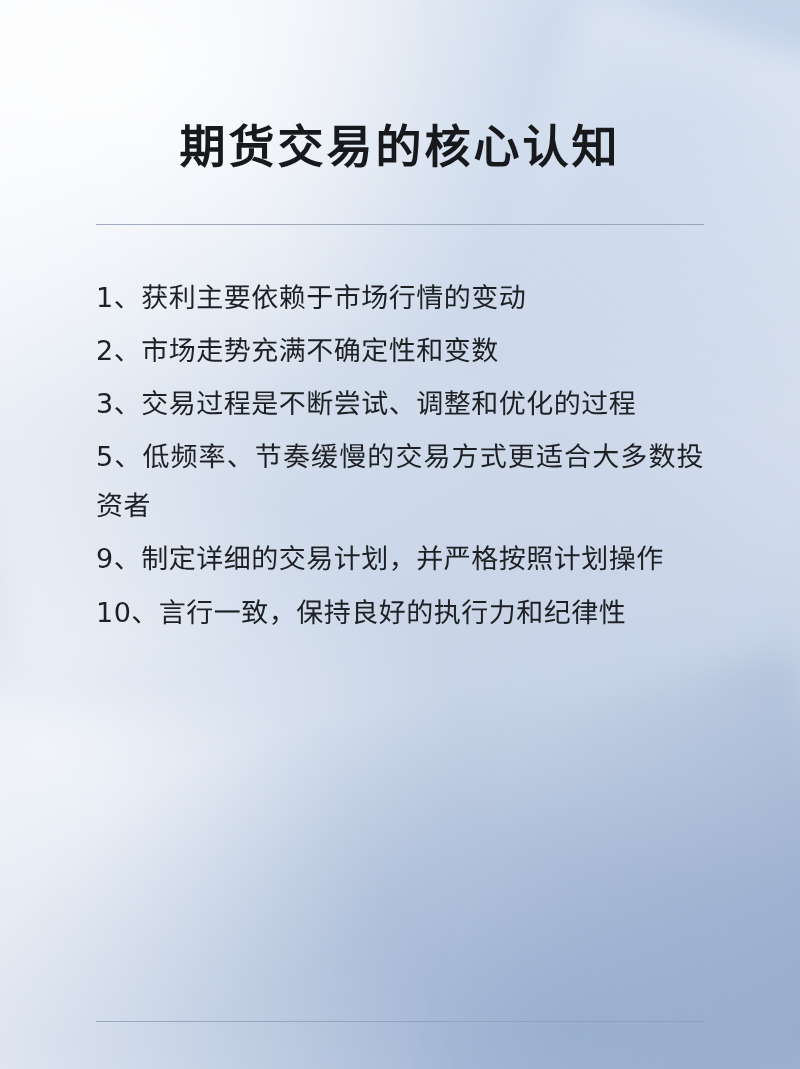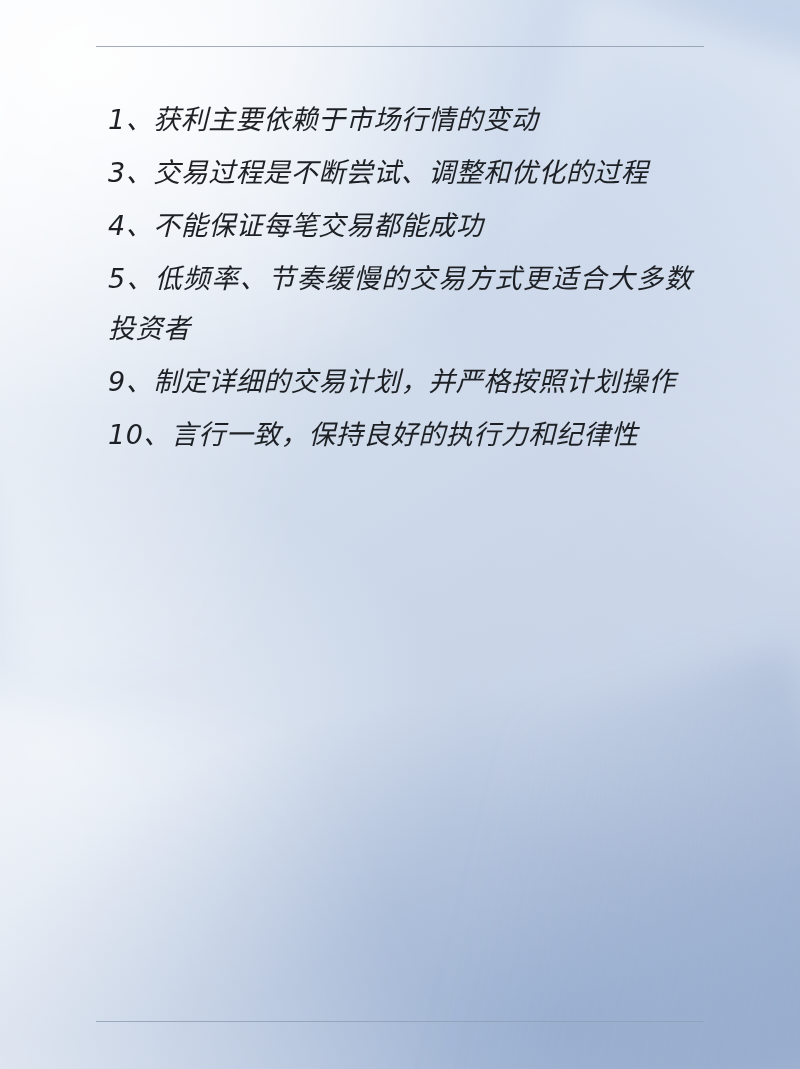--- a/index.html
+++ b/index.html
@@ -79,25 +79,24 @@
 
   .title-rule {
     margin: 46px auto 0 auto;
     width: 100%;
     height: 1px;
     background: #8b98ab;
     opacity: 0.8;
   }
 
   .list {
-    margin: 12px;
+    margin: 0;
     padding: 0;
     list-style: none;
     margin-top: 48px;
-    font-style: italic;
   }
 
   .list-item {
     font-size: 27px;
     line-height: 1.82;
     color: #1d2024;
     letter-spacing: 0.5px;
     font-family: "DejaVu Sans", "Liberation Sans", sans-serif;
     text-align: justify;
     word-break: break-all;
@@ -120,27 +119,28 @@
 
 <div class="poster">
 
   <div class="streak s1"></div>
   <div class="streak s2"></div>
   <div class="streak s3"></div>
   <div class="streak s4"></div>
 
   <div class="content">
 
+    <h1 class="title">期货交易的核心认知</h1>
 
     <div class="title-rule"></div>
 
     <ul class="list">
       <li class="list-item">1、获利主要依赖于市场行情的变动</li>
+      <li class="list-item">2、市场走势充满不确定性和变数</li>
       <li class="list-item">3、交易过程是不断尝试、调整和优化的过程</li>
-      <li class="list-item">4、不能保证每笔交易都能成功</li>
       <li class="list-item">5、低频率、节奏缓慢的交易方式更适合大多数投资者</li>
       <li class="list-item">9、制定详细的交易计划，并严格按照计划操作</li>
       <li class="list-item">10、言行一致，保持良好的执行力和纪律性</li>
     </ul>
 
   </div>
 
   <div class="footer-rule"></div>
 
 </div>

